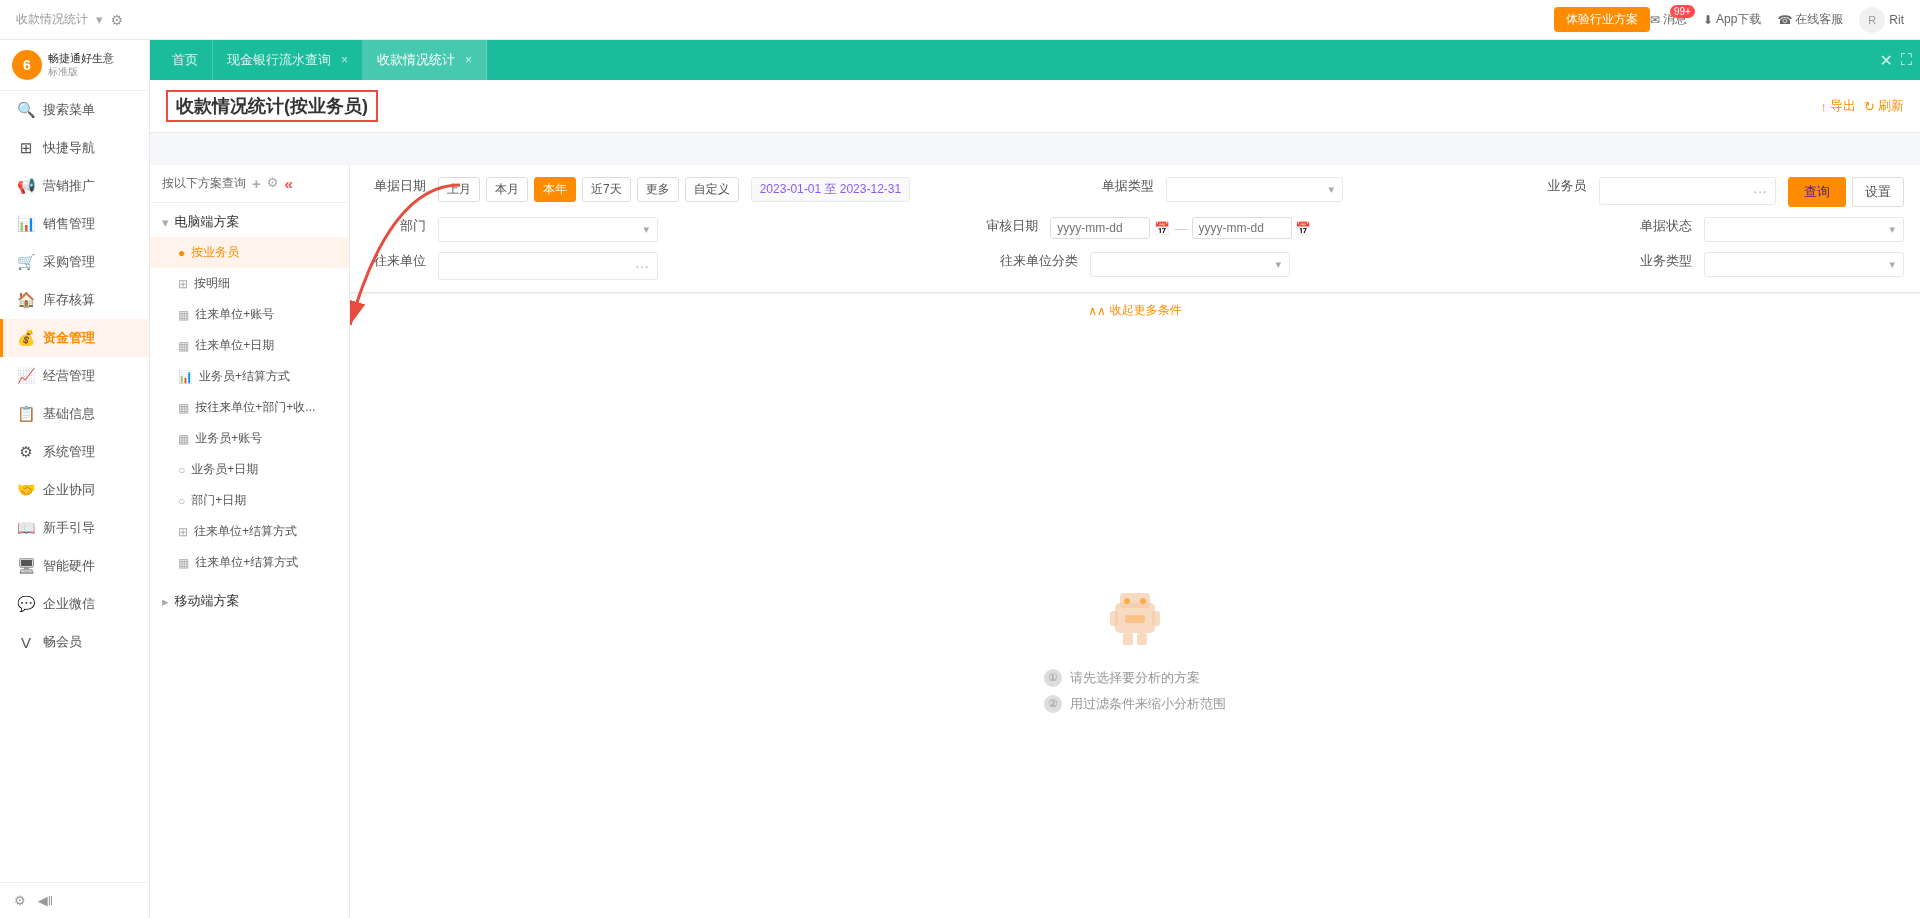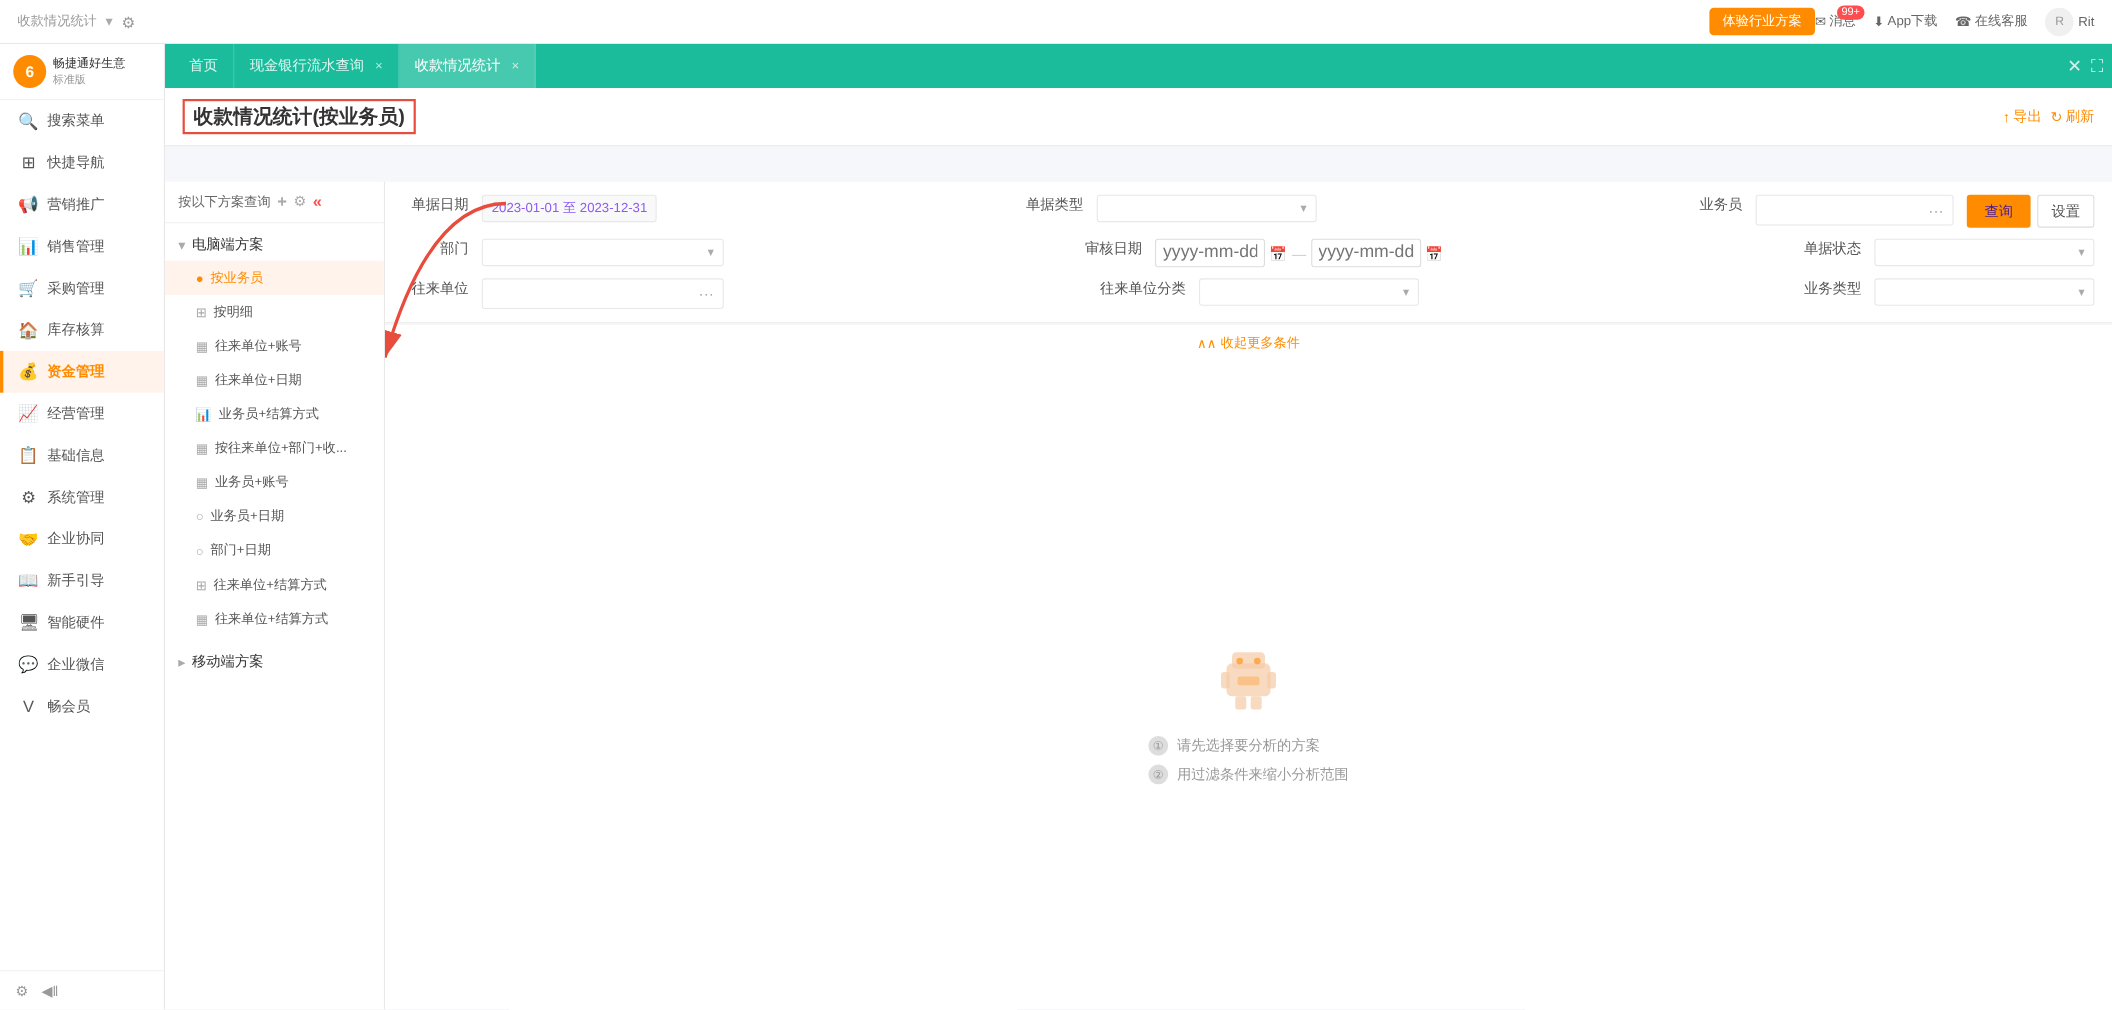--- a/index.html
+++ b/index.html
@@ -239,21 +239,21 @@
     }
     .date-input-group {
       display: flex;
       align-items: center;
       gap: 4px;
     }
     .date-input {
       border: 1px solid #ddd;
       border-radius: 3px;
       padding: 3px 6px;
-      font-size: 16px;
+      font-size: 12px;
       color: #4d7c0f;
       width: 100px;
     }
     .date-range-text {
       font-size: 12px;
       color: #8b5cf6;
       background: #f9f9f9;
       border: 1px solid #e8e8e8;
       padding: 3px 8px;
       border-radius: 3px;
@@ -577,20 +577,28 @@
               </marker>
             </defs>
             <path d="M 170 20 Q 100 20 60 160" fill="none" stroke="#e74c3c" stroke-width="3" marker-end="url(#arrowhead)"></path>
           </svg>
 
           <div class="filter-panel">
             <div class="filter-area">
 
               <div class="filter-row">
                 <span class="filter-label">单据日期</span>
+                <div class="date-range-group">
+                  <button class="date-btn">上月</button>
+                  <button class="date-btn">本月</button>
+                  <button class="date-btn active">本年</button>
+                  <button class="date-btn">近7天</button>
+                  <button class="date-btn">更多</button>
+                  <button class="date-btn">自定义</button>
+                </div>
                 <div class="date-input-group">
                   <span class="date-range-text">
                     <span>2023-01-01</span>
                     <span> 至 </span>
                     <span>2023-12-31</span>
                   </span>
                 </div>
                 <div style="flex:1;"></div>
 
                 <span class="filter-label">单据类型</span>

